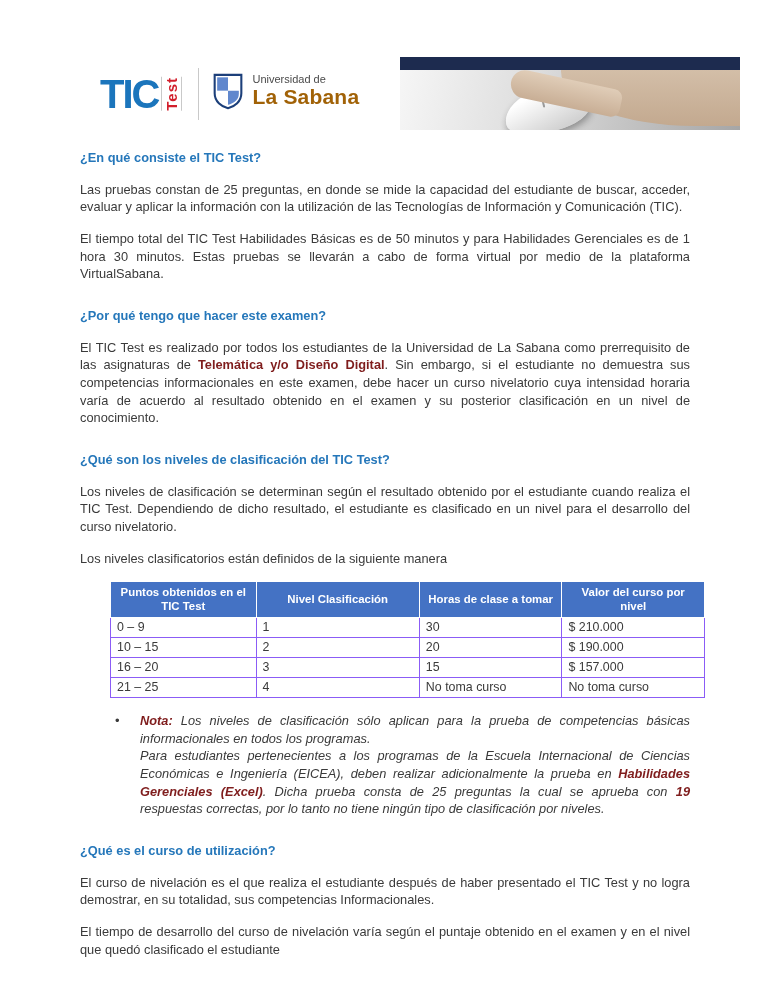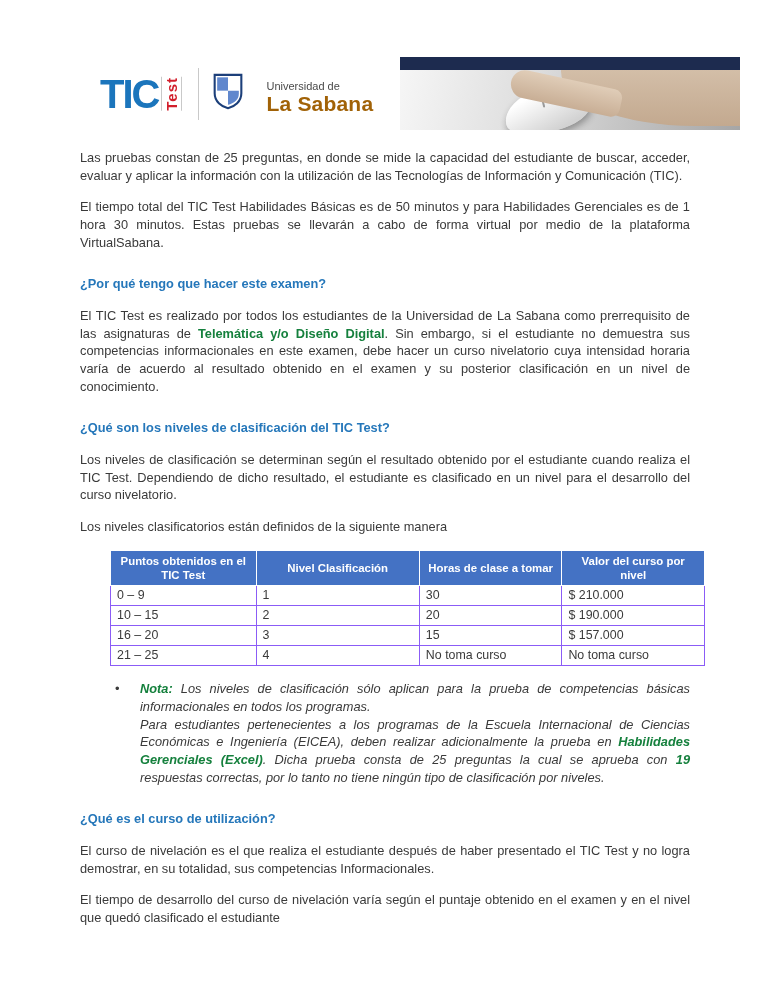--- a/index.html
+++ b/index.html
@@ -23,21 +23,21 @@
     font-size:40px; font-weight:bold; letter-spacing:-2px; line-height:.9;
     color:var(--logoBlue,#1b75bc);
   }
   .test-text {
     writing-mode:vertical-rl; transform:rotate(180deg);
     color:var(--logoRed,#d21f2c); font-weight:bold; font-size:15px;
     letter-spacing:1px; margin-left:3px; line-height:1;
     border-left:1px solid #c9c9c9; border-right:1px solid #c9c9c9; padding:0 2px;
   }
   .logo-sep { width:1px; height:52px; background:#c9c9c9; margin:0 14px 0 16px; }
-  .univ { display:flex; align-items:flex-end; gap:23px; }
+  .univ { display:flex; align-items:flex-start; gap:9px; }
   .univ-text .u-small { display:block; font-size:11px; color:#4a4a4a; margin-bottom:1px; }
   .univ-text .u-large { display:block; font-size:21px; font-weight:bold; color:#a16207; line-height:1; letter-spacing:.2px; }
 
   .banner { width:340px; flex:none; }
   .banner-bar { height:13px; background:var(--bannerBar,#1d2b4f); }
   .banner-photo {
     position:relative; height:60px; overflow:hidden;
     background:linear-gradient(100deg,#f6f6f6 0%,#dedede 38%,#bfbfbf 72%,#a6a6a6 100%);
   }
   .arm {
@@ -63,21 +63,21 @@
   }
 
   
   .content { padding:19px 78px 0 80px; font-size:12.8px; line-height:1.38; }
   .content p { margin:0 0 14px; text-align:justify; }
   .qh {
     color:var(--accent,#2577ba); font-weight:bold; font-size:12.8px;
     margin:24px 0 14px; text-align:left;
   }
   .qh.first { margin-top:0; }
-  b { color:#15803d; }
+  b { color:#7f1d1d; }
 
   
   .ctable {
     border-collapse:collapse; width:calc(100% - 15px);
     margin:2px 0 14px 30px; table-layout:fixed;
   }
   .ctable th {
     background:var(--tableHeader,#4472c4); color:#fff; font-weight:bold;
     font-size:11.4px; padding:3px 6px; border:1px solid #fff; line-height:1.25;
     text-align:center; vertical-align:middle;
@@ -126,20 +126,21 @@
       <div class="banner-photo">
         <div class="mouse"></div>
         <div class="arm"></div>
         <div class="finger"></div>
       </div>
     </div>
   </header>
 
   <main class="content">
 
+    <h2 class="qh first">¿En qué consiste el TIC Test?</h2>
     <p>Las pruebas constan de 25 preguntas, en donde se mide la capacidad del estudiante de buscar, acceder, evaluar y aplicar la información con la utilización de las Tecnologías de Información y Comunicación (TIC).</p>
     <p>El tiempo total del TIC Test Habilidades Básicas es de 50 minutos y para Habilidades Gerenciales es de 1 hora 30 minutos. Estas pruebas se llevarán a cabo de forma virtual por medio de la plataforma VirtualSabana.</p>
 
     <h2 class="qh">¿Por qué tengo que hacer este examen?</h2>
     <p><span>El TIC Test es realizado por todos los estudiantes de la Universidad de La Sabana como prerrequisito de las asignaturas de </span><b>Telemática y/o Diseño Digital</b><span>. Sin embargo, si el estudiante no demuestra sus competencias informacionales en este examen, debe hacer un curso nivelatorio cuya intensidad horaria varía de acuerdo al resultado obtenido en el examen y su posterior clasificación en un nivel de conocimiento.</span></p>
 
     <h2 class="qh">¿Qué son los niveles de clasificación del TIC Test?</h2>
     <p>Los niveles de clasificación se determinan según el resultado obtenido por el estudiante cuando realiza el TIC Test. Dependiendo de dicho resultado, el estudiante es clasificado en un nivel para el desarrollo del curso nivelatorio.</p>
     <p>Los niveles clasificatorios están definidos de la siguiente manera</p>
 

